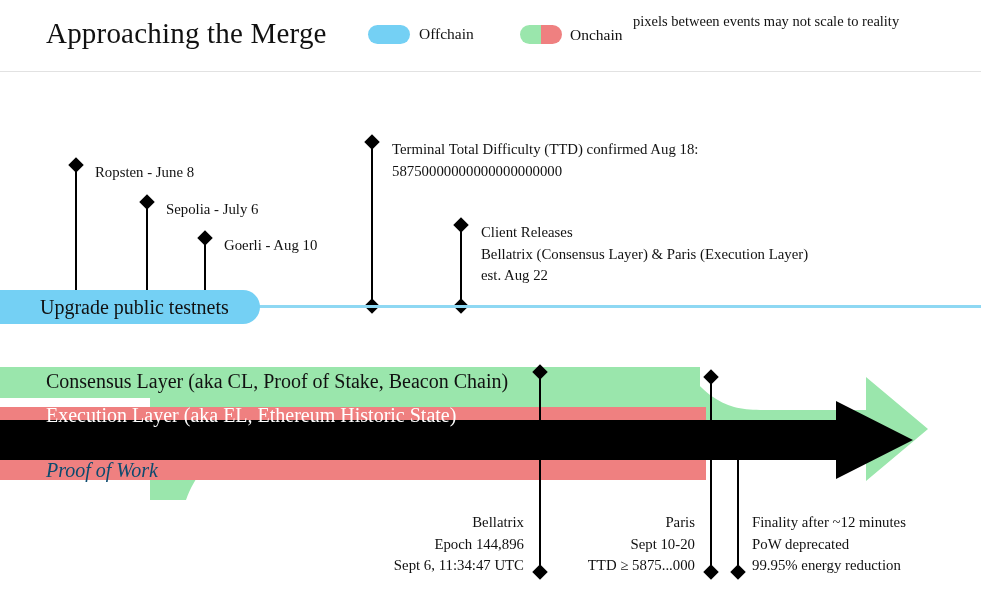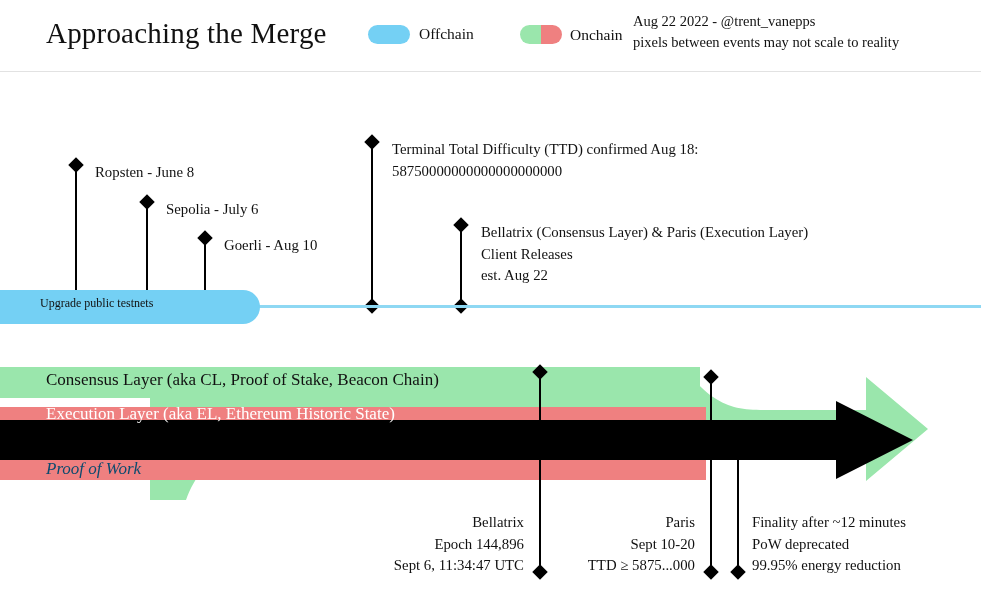--- a/index.html
+++ b/index.html
@@ -29,29 +29,29 @@
   
   .stem{position:absolute;width:2px;background:#000;}
   .diamond{position:absolute;width:11px;height:11px;background:#000;
     transform:translate(-50%,-50%) rotate(45deg);}
   .note{position:absolute;font-size:14.8px;line-height:21.5px;white-space:nowrap;}
   .note.r{text-align:right;}
 
   
   .blue-bar{position:absolute;left:0;top:290px;width:260px;height:34px;
     background:#74d0f4;border-radius:0 17px 17px 0;}
-  .blue-bar .cap{position:absolute;left:40px;top:6px;font-size:12px;color:#111;white-space:nowrap;}
+  .blue-bar .cap{position:absolute;left:40px;top:6px;font-size:20px;color:#111;white-space:nowrap;}
   .blue-line{position:absolute;left:255px;top:305px;width:726px;height:3px;background:#8ed8f3;}
 
   
   .band{position:absolute;}
   .green-top{left:0;top:367px;width:700px;height:31px;background:#9ae6ac;}
   .red-top{left:0;top:407px;width:706px;height:15px;background:#ef8080;}
   .red-bot{left:0;top:458px;width:706px;height:22px;background:#ef8080;}
-  .band-label{position:absolute;font-size:17px;white-space:nowrap;}
+  .band-label{position:absolute;font-size:20px;white-space:nowrap;}
   .lbl-cl{left:46px;top:370px;color:#111;}
   .lbl-el{left:46px;top:404px;color:#ffffff;}
   .lbl-pow{left:46px;top:459px;color:#0c4a6e;font-style:italic;}
 
   .merge-svg{position:absolute;left:0;top:355px;width:981px;height:145px;}
   .arrow-svg{position:absolute;left:0;top:400px;width:981px;height:80px;}
 
   .mark{position:absolute;}
 </style>
 </head>
@@ -69,21 +69,20 @@
 
     <div class="legend2">
       <span class="pill on">
         <span class="h1"></span>
         <span class="h2"></span>
       </span>
       <span class="legend-label">Onchain</span>
     </div>
 
     <div class="meta">
-      <div>Aug 22 2022 - @trent_vanepps</div>
       <div>pixels between events may not scale to reality</div>
     </div>
   </div>
 
   <div class="mark">
     <div class="stem" style="left:75px;top:165px;height:141px;"></div>
     <div class="diamond" style="left:76px;top:165px;"></div>
     <div class="diamond" style="left:76px;top:305px;"></div>
     <div class="note" style="left:95px;top:162px;">Ropsten - June 8</div>
   </div>
@@ -110,22 +109,22 @@
       <div>Terminal Total Difficulty (TTD) confirmed Aug 18:</div>
       <div>58750000000000000000000</div>
     </div>
   </div>
 
   <div class="mark">
     <div class="stem" style="left:460px;top:225px;height:82px;"></div>
     <div class="diamond" style="left:461px;top:225px;"></div>
     <div class="diamond" style="left:461px;top:306px;"></div>
     <div class="note" style="left:481px;top:222px;">
+      <div>Client Releases</div>
       <div>Bellatrix (Consensus Layer) &amp; Paris (Execution Layer)</div>
-      <div>Client Releases</div>
       <div>est. Aug 22</div>
     </div>
   </div>
 
   <div class="blue-line"></div>
   <div class="blue-bar">
     <span class="cap">Upgrade public testnets</span>
   </div>
 
   <svg class="merge-svg" viewBox="0 0 981 145">

